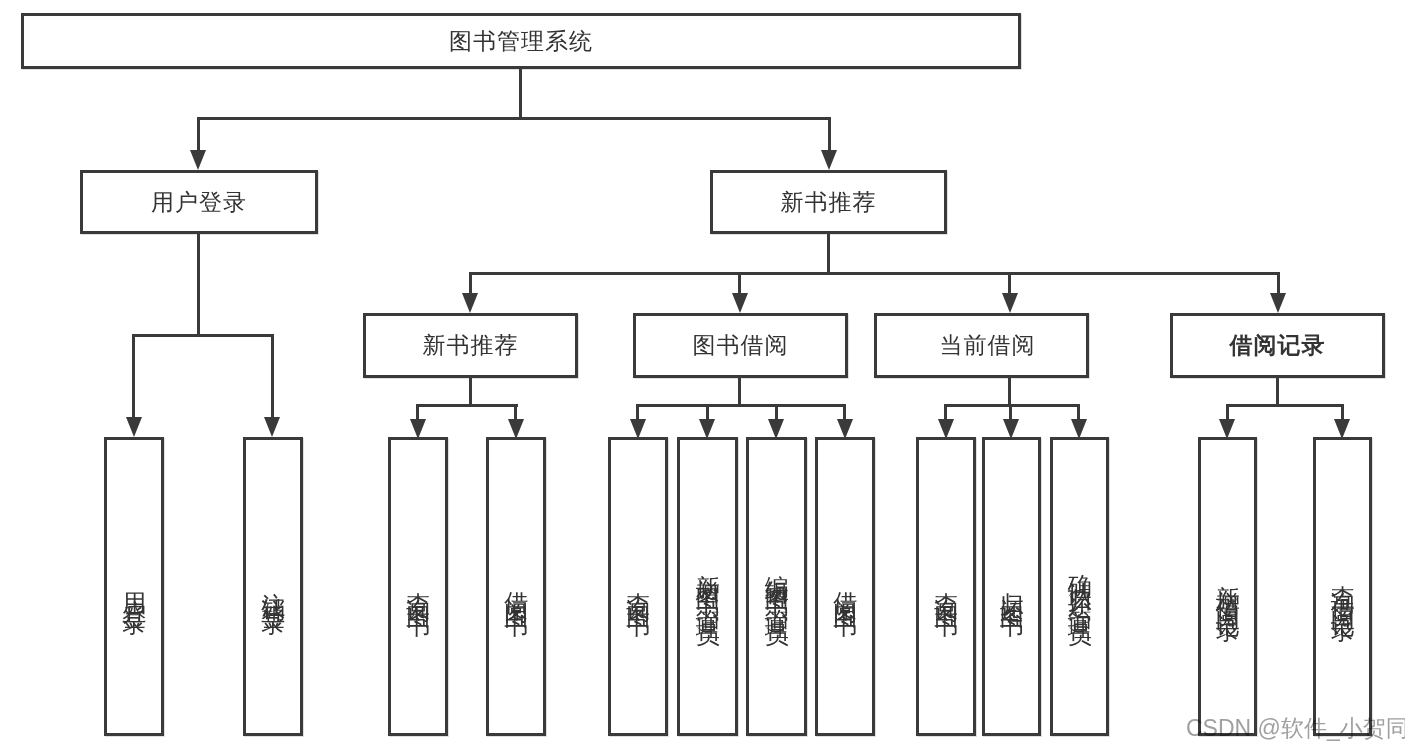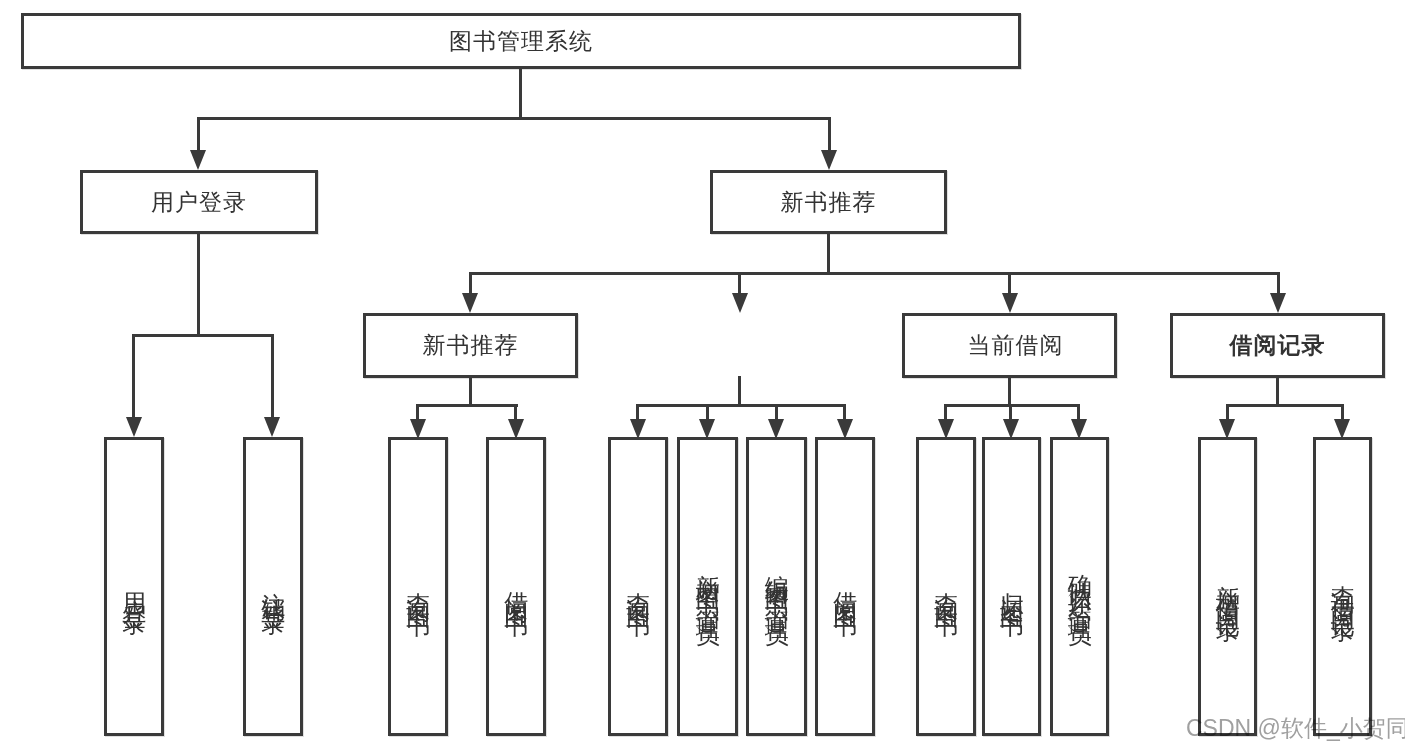--- a/index.html
+++ b/index.html
@@ -96,21 +96,24 @@
   <div class="vline" style="left:738px; top:272px; height:25px;"></div>
   <div class="arrow" style="left:732px; top:293px;"></div>
   <div class="vline" style="left:1008px; top:272px; height:25px;"></div>
   <div class="arrow" style="left:1002px; top:293px;"></div>
   <div class="vline" style="left:1277px; top:272px; height:25px;"></div>
   <div class="arrow" style="left:1270px; top:293px;"></div>
 
   <div class="box hbox" style="left:363px; top:313px; width:215px; height:65px;">
     <span>新书推荐</span>
   </div>
-  <div class="box hbox" style="left:902px; top:313px; width:215px; height:65px;padding-left:12px;">
+  <div class="box hbox" style="left:633px; top:313px; width:215px; height:65px;">
+    <span>图书借阅</span>
+  </div>
+  <div class="box hbox" style="left:874px; top:313px; width:215px; height:65px;padding-left:12px;">
     <span>当前借阅</span>
   </div>
   <div class="box hbox" style="left:1170px; top:313px; width:215px; height:65px;font-weight:bold;">
     <span>借阅记录</span>
   </div>
 
   <div class="vline" style="left:469px; top:376px; height:31px;"></div>
   <div class="hline" style="left:417px; top:404px; width:101px;"></div>
   <div class="vline" style="left:416px; top:404px; height:18px;"></div>
   <div class="arrow" style="left:410px; top:419px;"></div>

